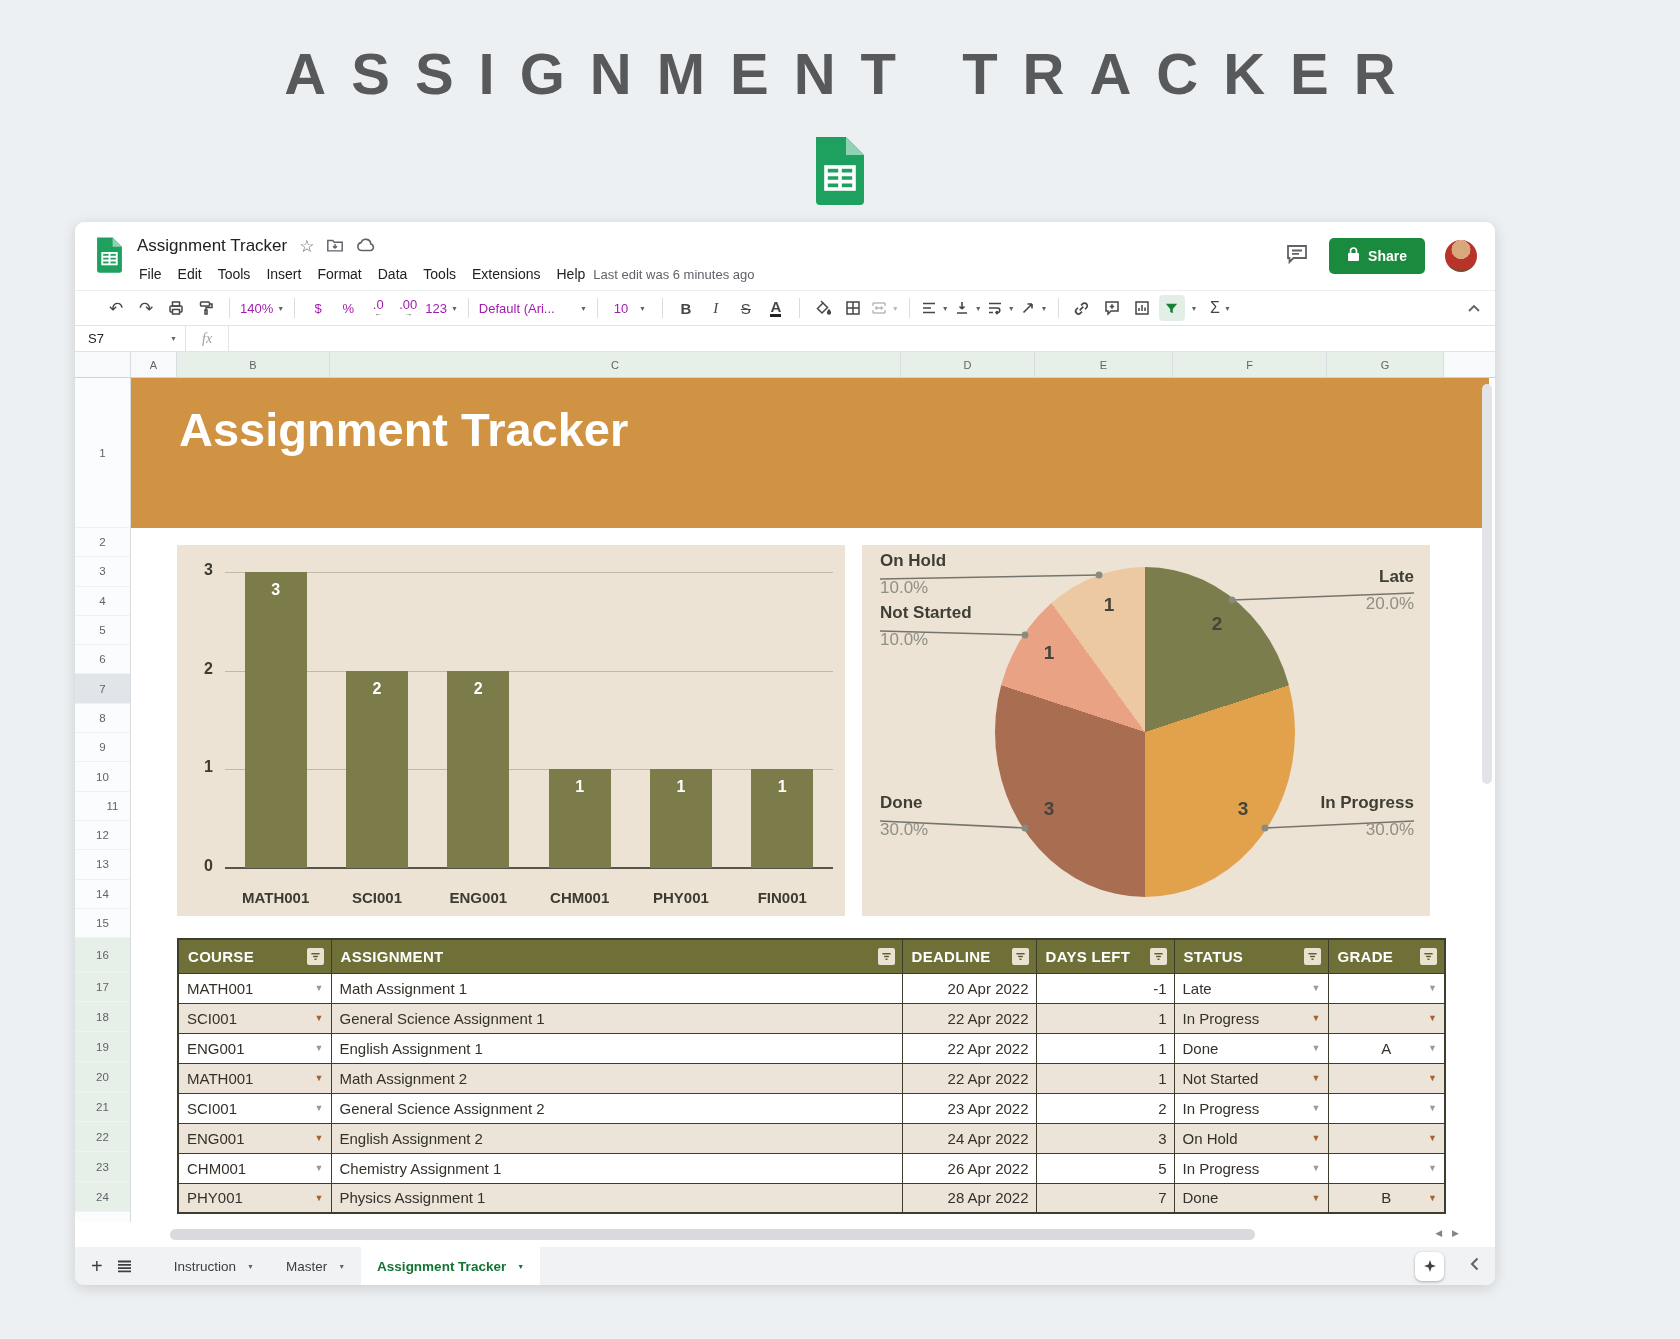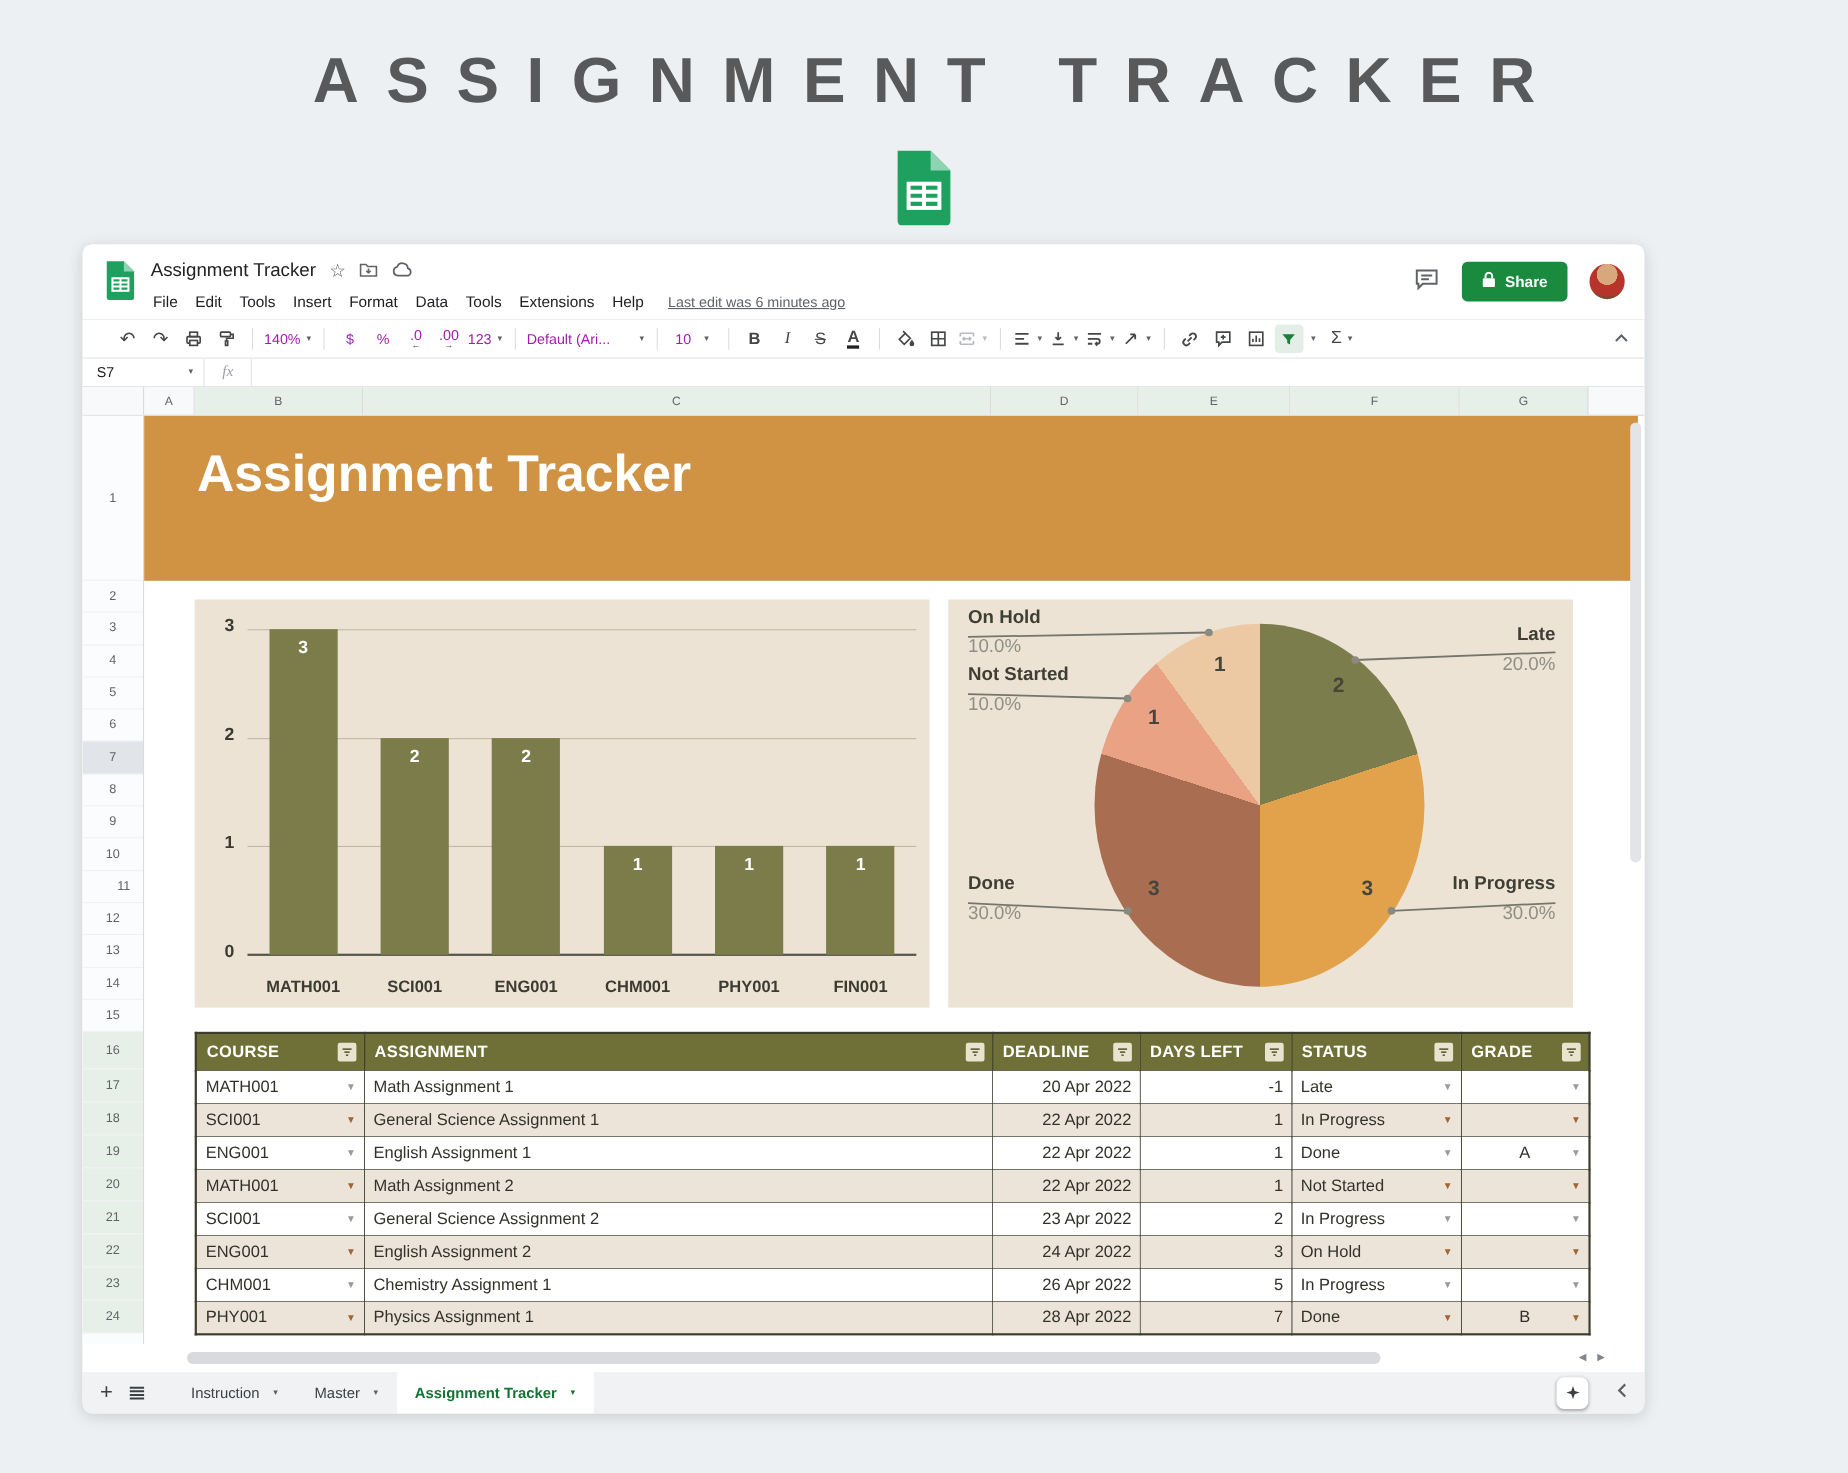--- a/index.html
+++ b/index.html
@@ -19,21 +19,21 @@
 
   
   .titlebar { height:68px; display:flex; align-items:center; padding:0 18px 0 20px; }
   .tb-main { margin-left:13px; flex:1; }
   .tb-top { display:flex; align-items:center; gap:12px; height:30px; margin-top:6px; }
   .doc-title { font-size:17px; color:#202124; }
   .tb-ic { color:#5f6368; font-size:17px; line-height:1; }
   .menubar { display:flex; align-items:center; height:26px; font-size:14px; color:#202124; }
   .menubar .mi { padding:2px 8px; border-radius:3px; cursor:default; }
   .menubar .mi:first-child { padding-left:2px; }
-  .last-edit { margin-left:14px; font-size:13px; color:#5f6368; text-decoration:underline; }
+  .last-edit { font-size:13px; color:#5f6368; }
   .tb-right { display:flex; align-items:center; gap:20px; margin-left:auto; }
   .share-btn { display:flex; align-items:center; gap:8px; background:#1a8a3f; color:#fff;
                font-size:14px; font-weight:bold; padding:9px 18px; border-radius:5px; border:none; }
   .avatar { width:32px; height:32px; border-radius:50%;
             background:radial-gradient(circle at 50% 30%, #d8a87c 0 34%, #b8342b 35% 72%, #7c4a2d 73% 100%); }
 
   
   .toolbar { height:36px; display:flex; align-items:center; padding:0 14px 0 28px; gap:4px;
              border-top:1px solid #eceef0; border-bottom:1px solid #e2e3e5; color:#444746; }
   .tbtn { display:flex; align-items:center; justify-content:center; min-width:26px; height:26px;

